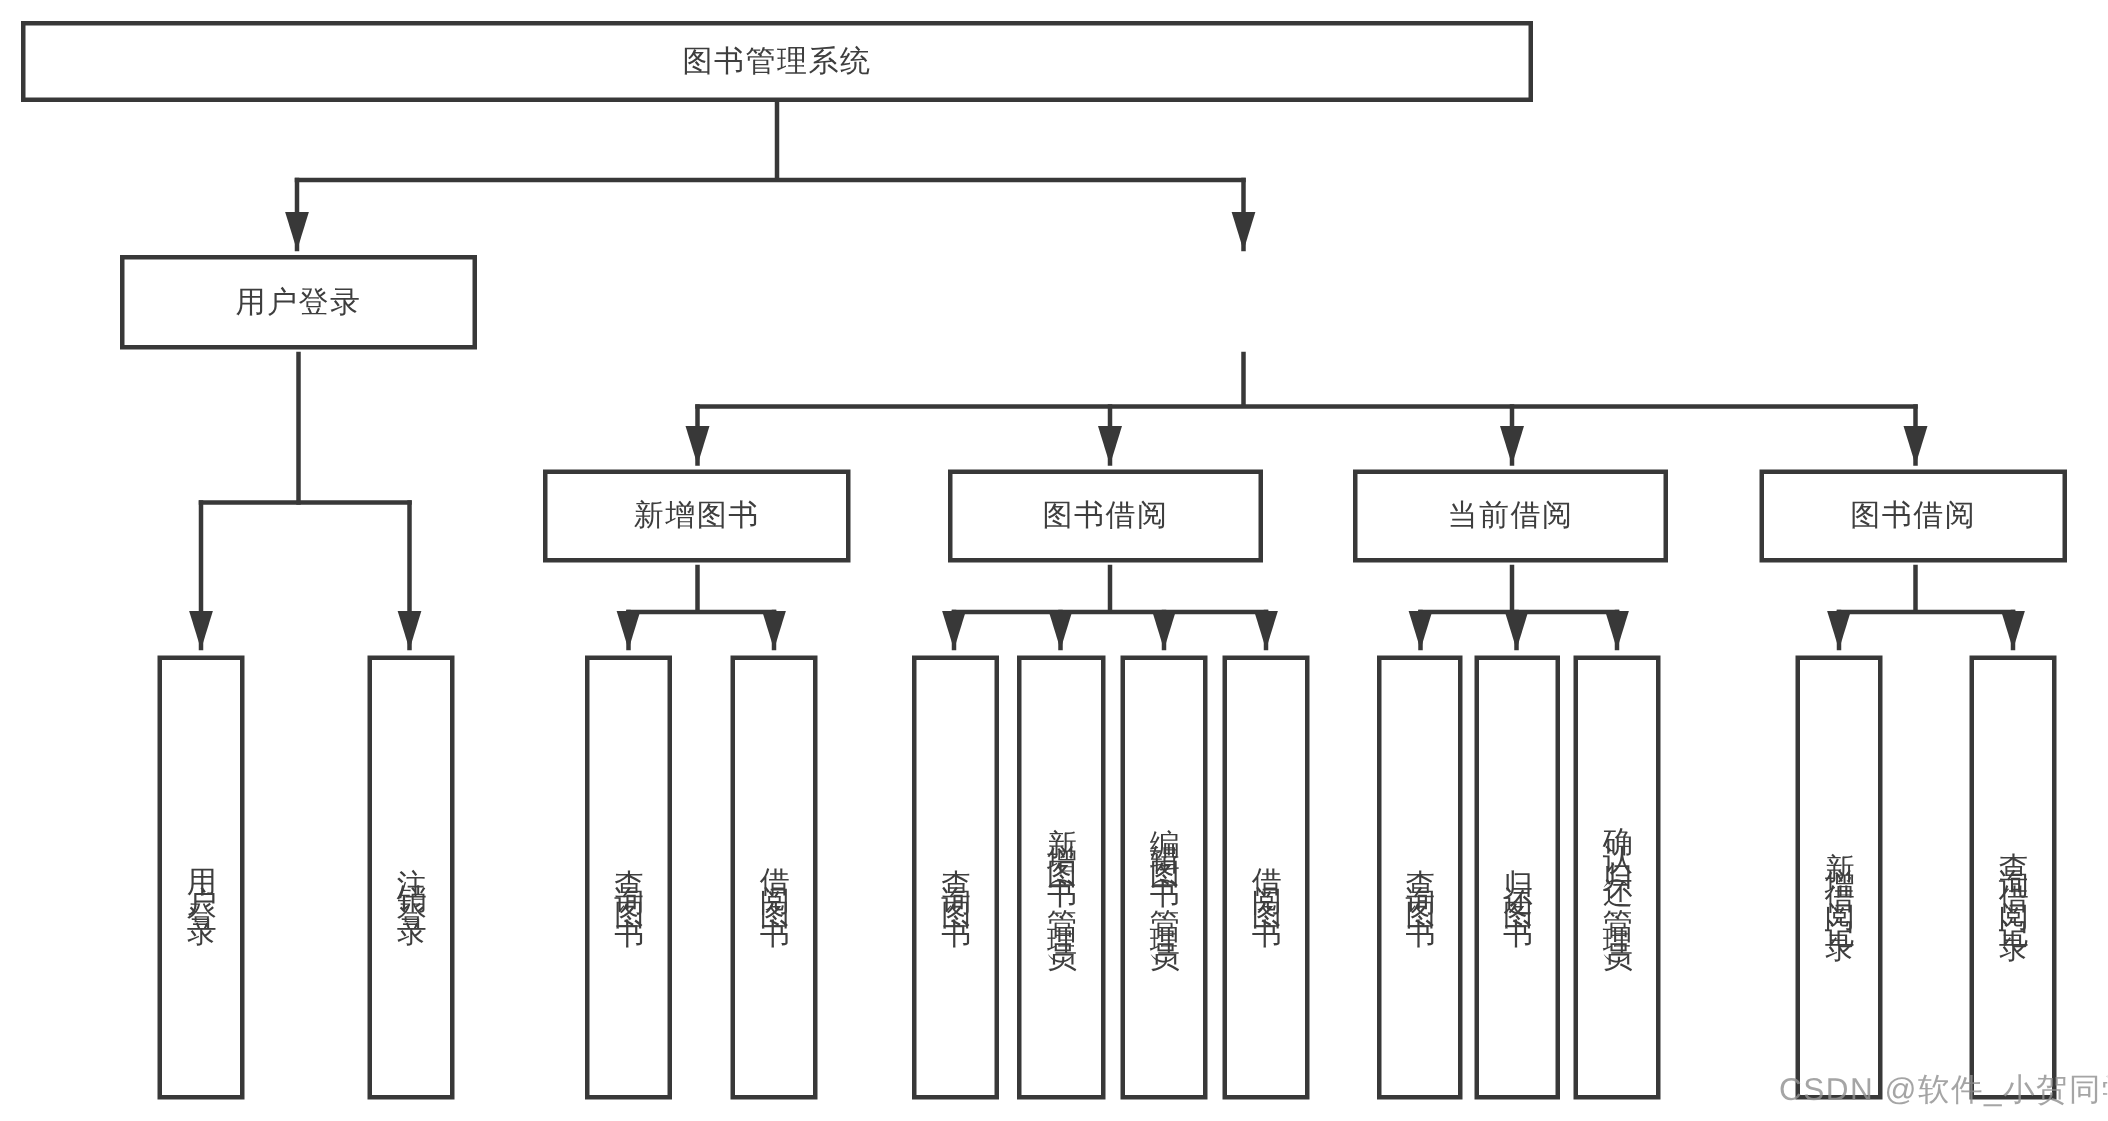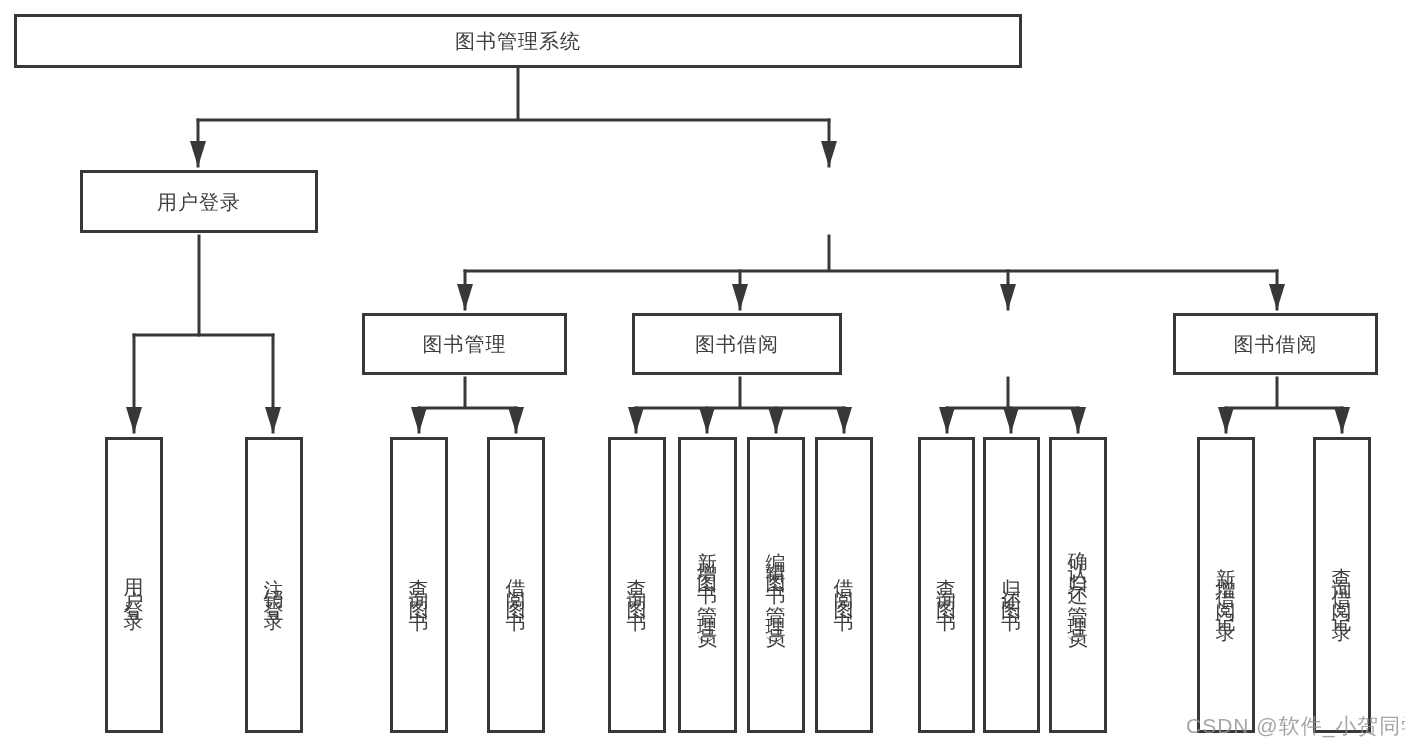--- a/index.html
+++ b/index.html
@@ -102,24 +102,27 @@
   </div>
 
   <div class="box leaf" style="left:105px;top:437px;width:58px;height:296px;">
     <span>用户登录</span>
   </div>
   <div class="box leaf" style="left:245px;top:437px;width:58px;height:296px;">
     <span>注销登录</span>
   </div>
 
   <div class="box" style="left:362px;top:313px;width:205px;height:62px;">
-    <span>图书管理</span>
+    <span>新增图书</span>
   </div>
   <div class="box" style="left:632px;top:313px;width:210px;height:62px;">
     <span>图书借阅</span>
+  </div>
+  <div class="box" style="left:902px;top:313px;width:210px;height:62px;">
+    <span>当前借阅</span>
   </div>
   <div class="box" style="left:1173px;top:313px;width:205px;height:62px;">
     <span>图书借阅</span>
   </div>
 
   <div class="box leaf" style="left:390px;top:437px;width:58px;height:296px;">
     <span>查询图书</span>
   </div>
   <div class="box leaf" style="left:487px;top:437px;width:58px;height:296px;">
     <span>借阅图书</span>

